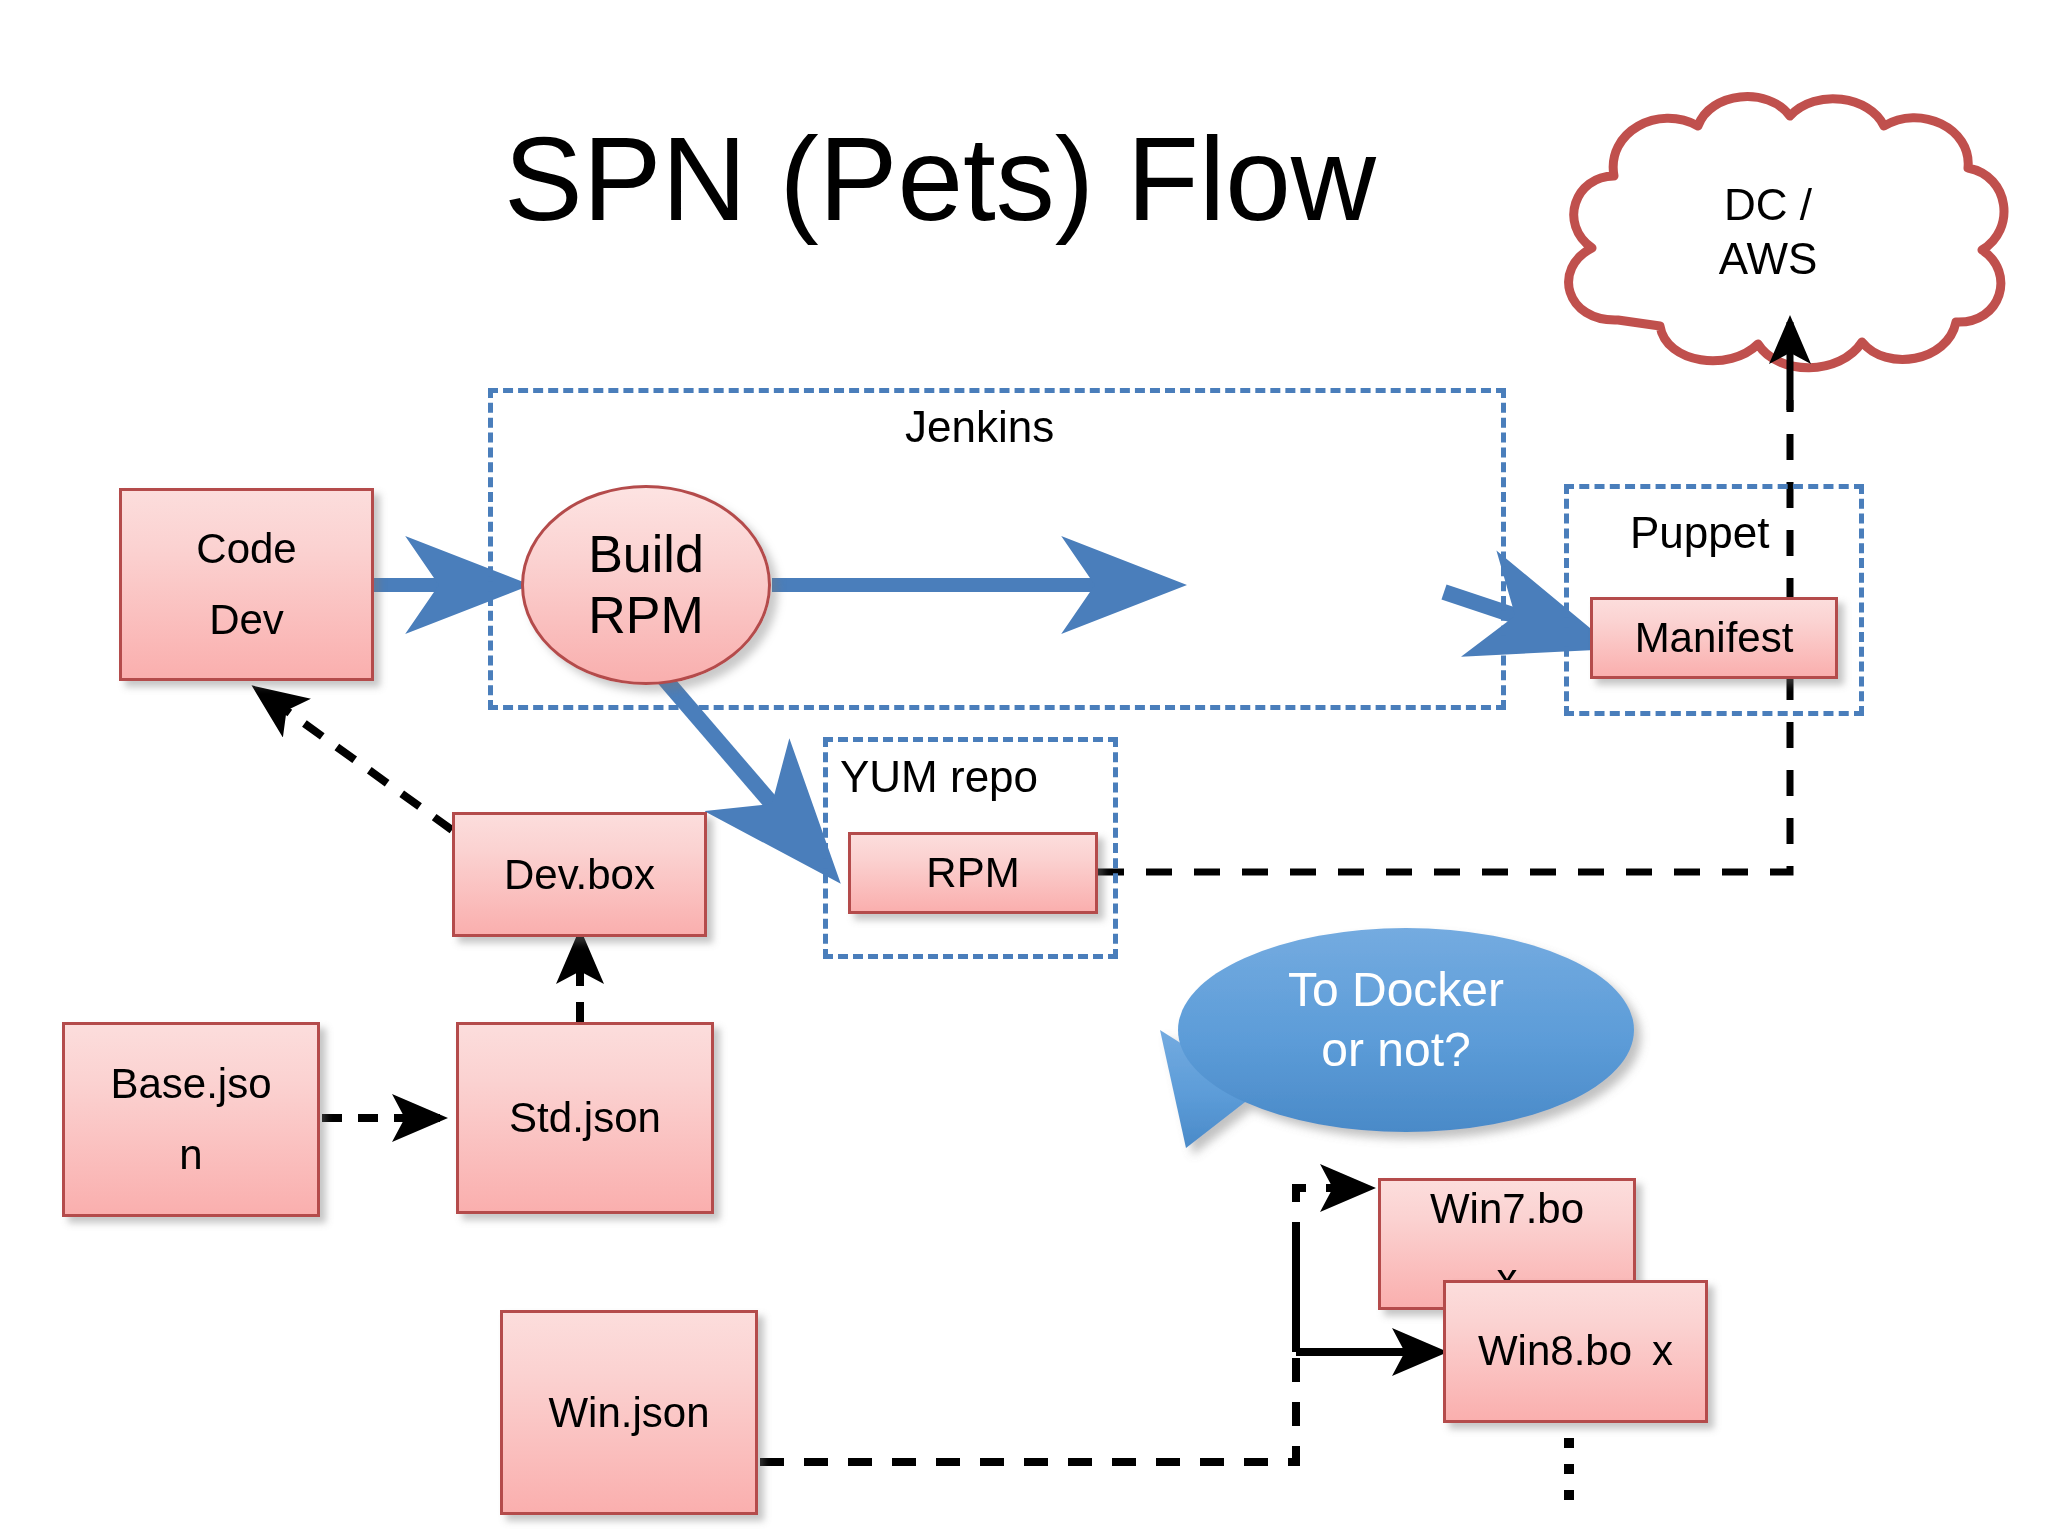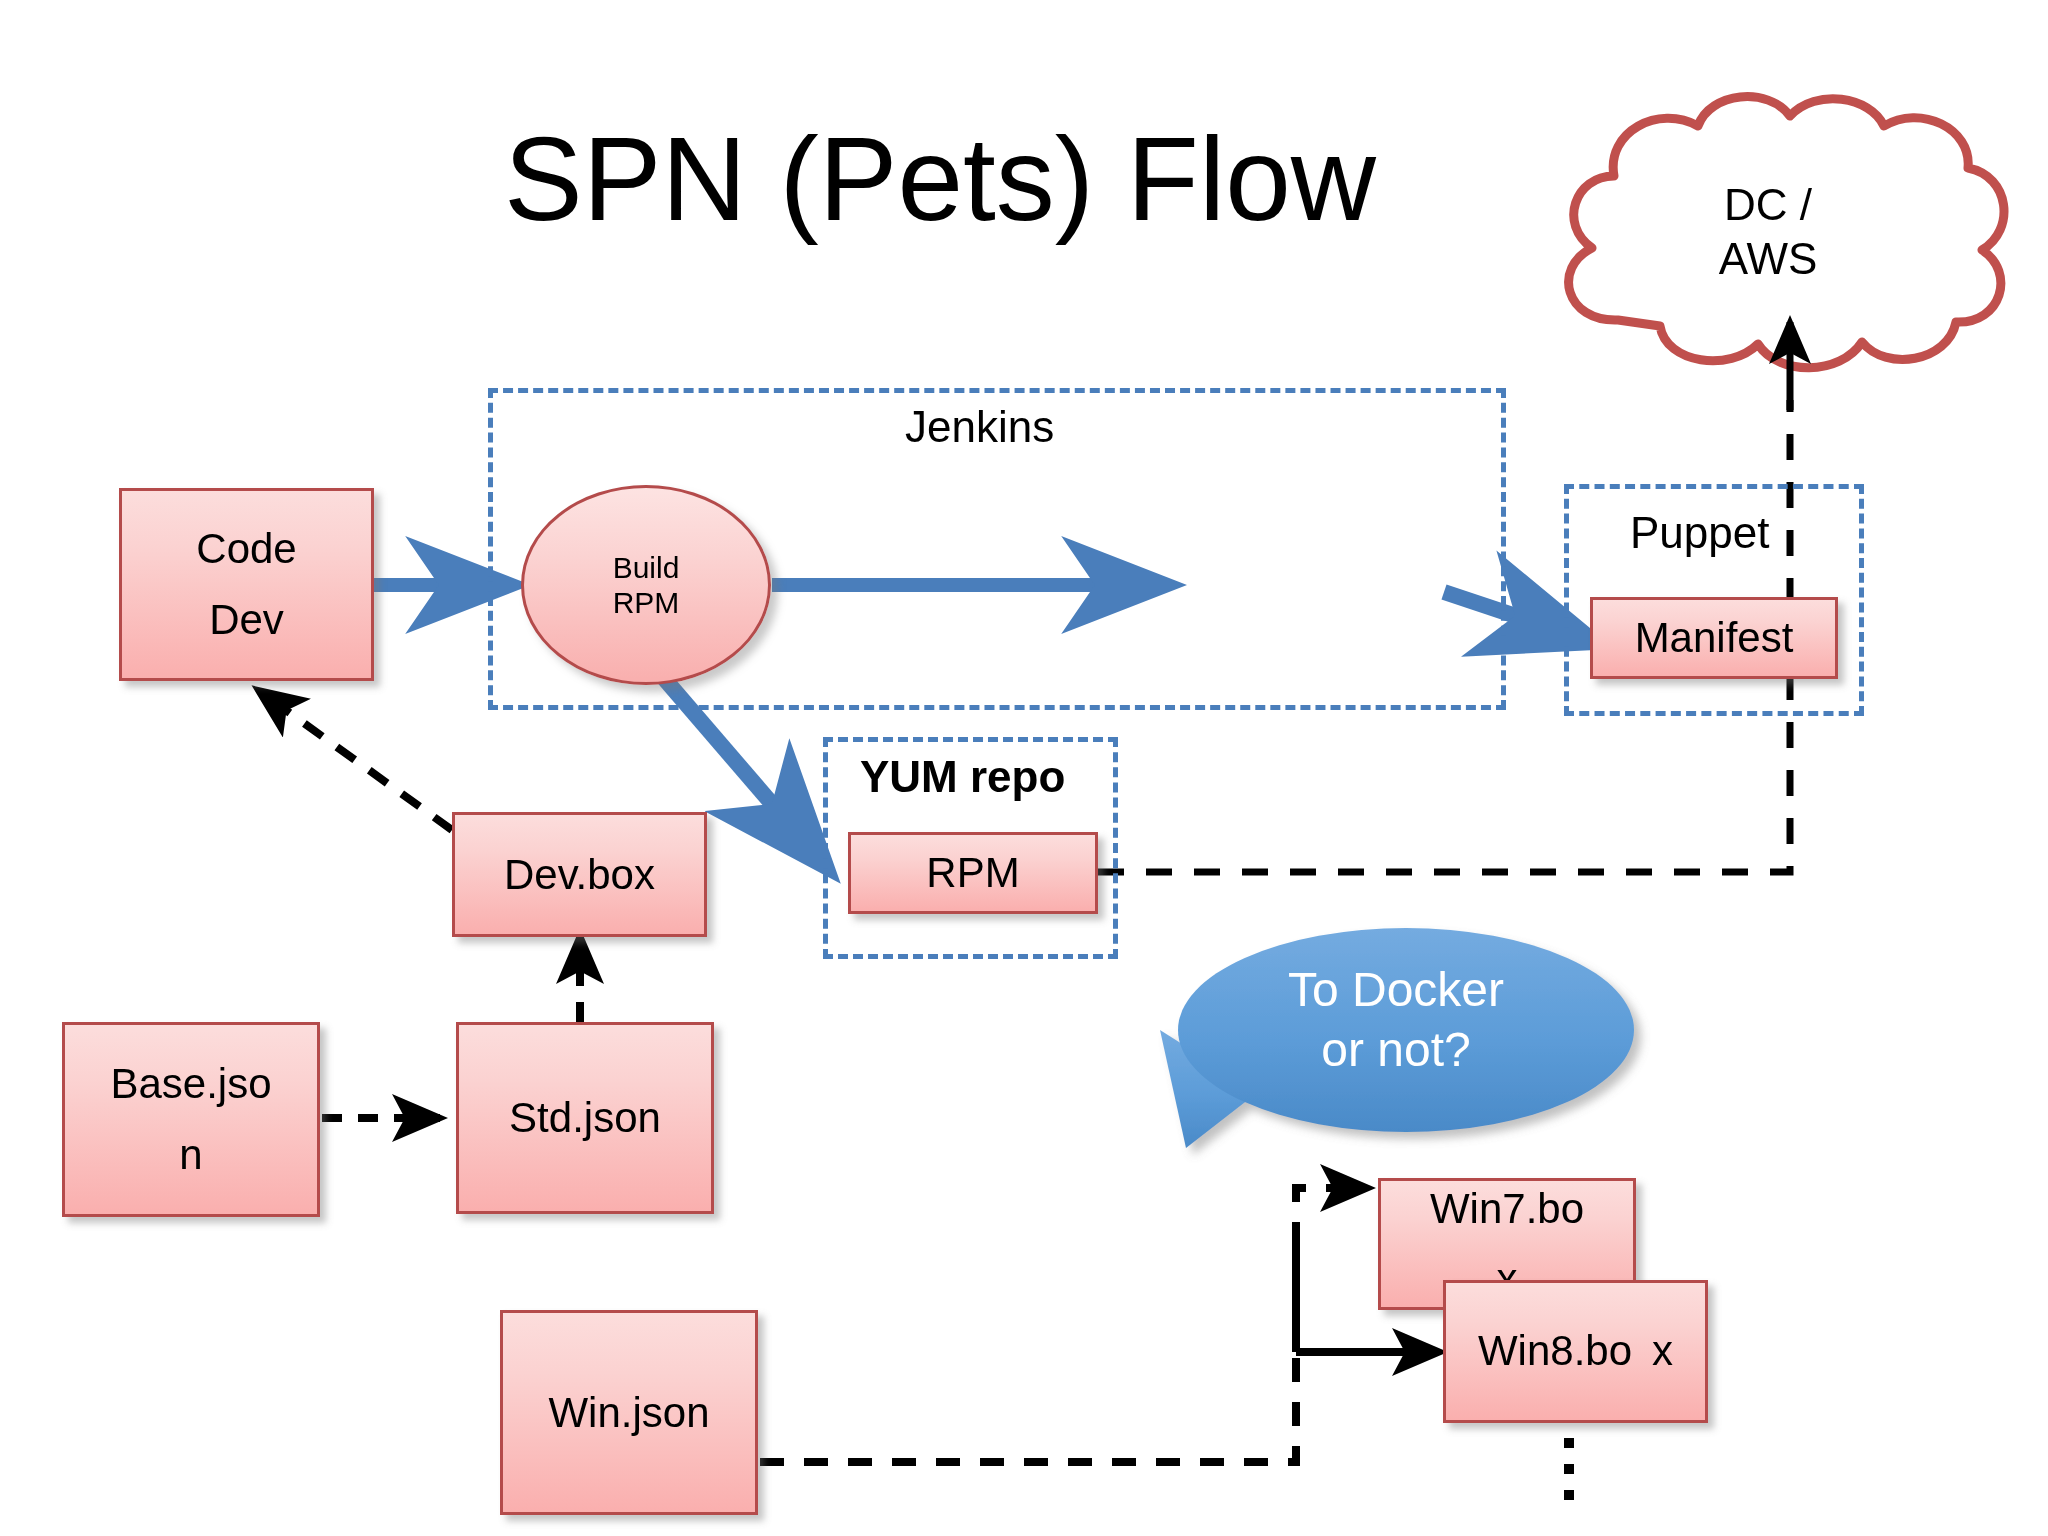--- a/index.html
+++ b/index.html
@@ -63,21 +63,21 @@
     border: 3px solid #B44B4B;
     border-radius: 50%;
     background: linear-gradient(to bottom, #FDE3E2 0%, #FBD3D2 35%, #F9AFAE 100%);
     box-shadow: 7px 7px 8px rgba(120,120,120,0.40);
     display: flex;
     flex-direction: column;
     align-items: center;
     justify-content: center;
     text-align: center;
     color: #000000;
-    font-size: 30px;
+    font-size: 52px;
     line-height: 1.18;
   }
 
   
   .gbox {
     position: absolute;
     box-sizing: border-box;
     border: 5px dashed #4A7EBB;
     background: transparent;
   }
@@ -203,21 +203,21 @@
     <div>AWS</div>
   </div>
 
   <div class="gbox" style="left:488px; top:388px; width:1018px; height:322px;"></div>
   <div class="glabel" style="left:905px; top:402px;">Jenkins</div>
 
   <div class="gbox" style="left:1564px; top:484px; width:300px; height:232px;"></div>
   <div class="glabel" style="left:1630px; top:508px;">Puppet</div>
 
   <div class="gbox" style="left:823px; top:737px; width:295px; height:222px;"></div>
-  <div class="glabel" style="left:860px; top:752px;font-weight:bold;">YUM repo</div>
+  <div class="glabel" style="left:840px; top:752px;">YUM repo</div>
 
   <div class="pbox two-line" style="left:119px; top:488px; width:255px; height:193px; flex-direction:column;">
     <span>Code</span>
     <span>Dev</span>
   </div>
 
   <div class="pell" style="left:521px; top:485px; width:250px; height:200px;">
     <span>Build</span>
     <span>RPM</span>
   </div>

